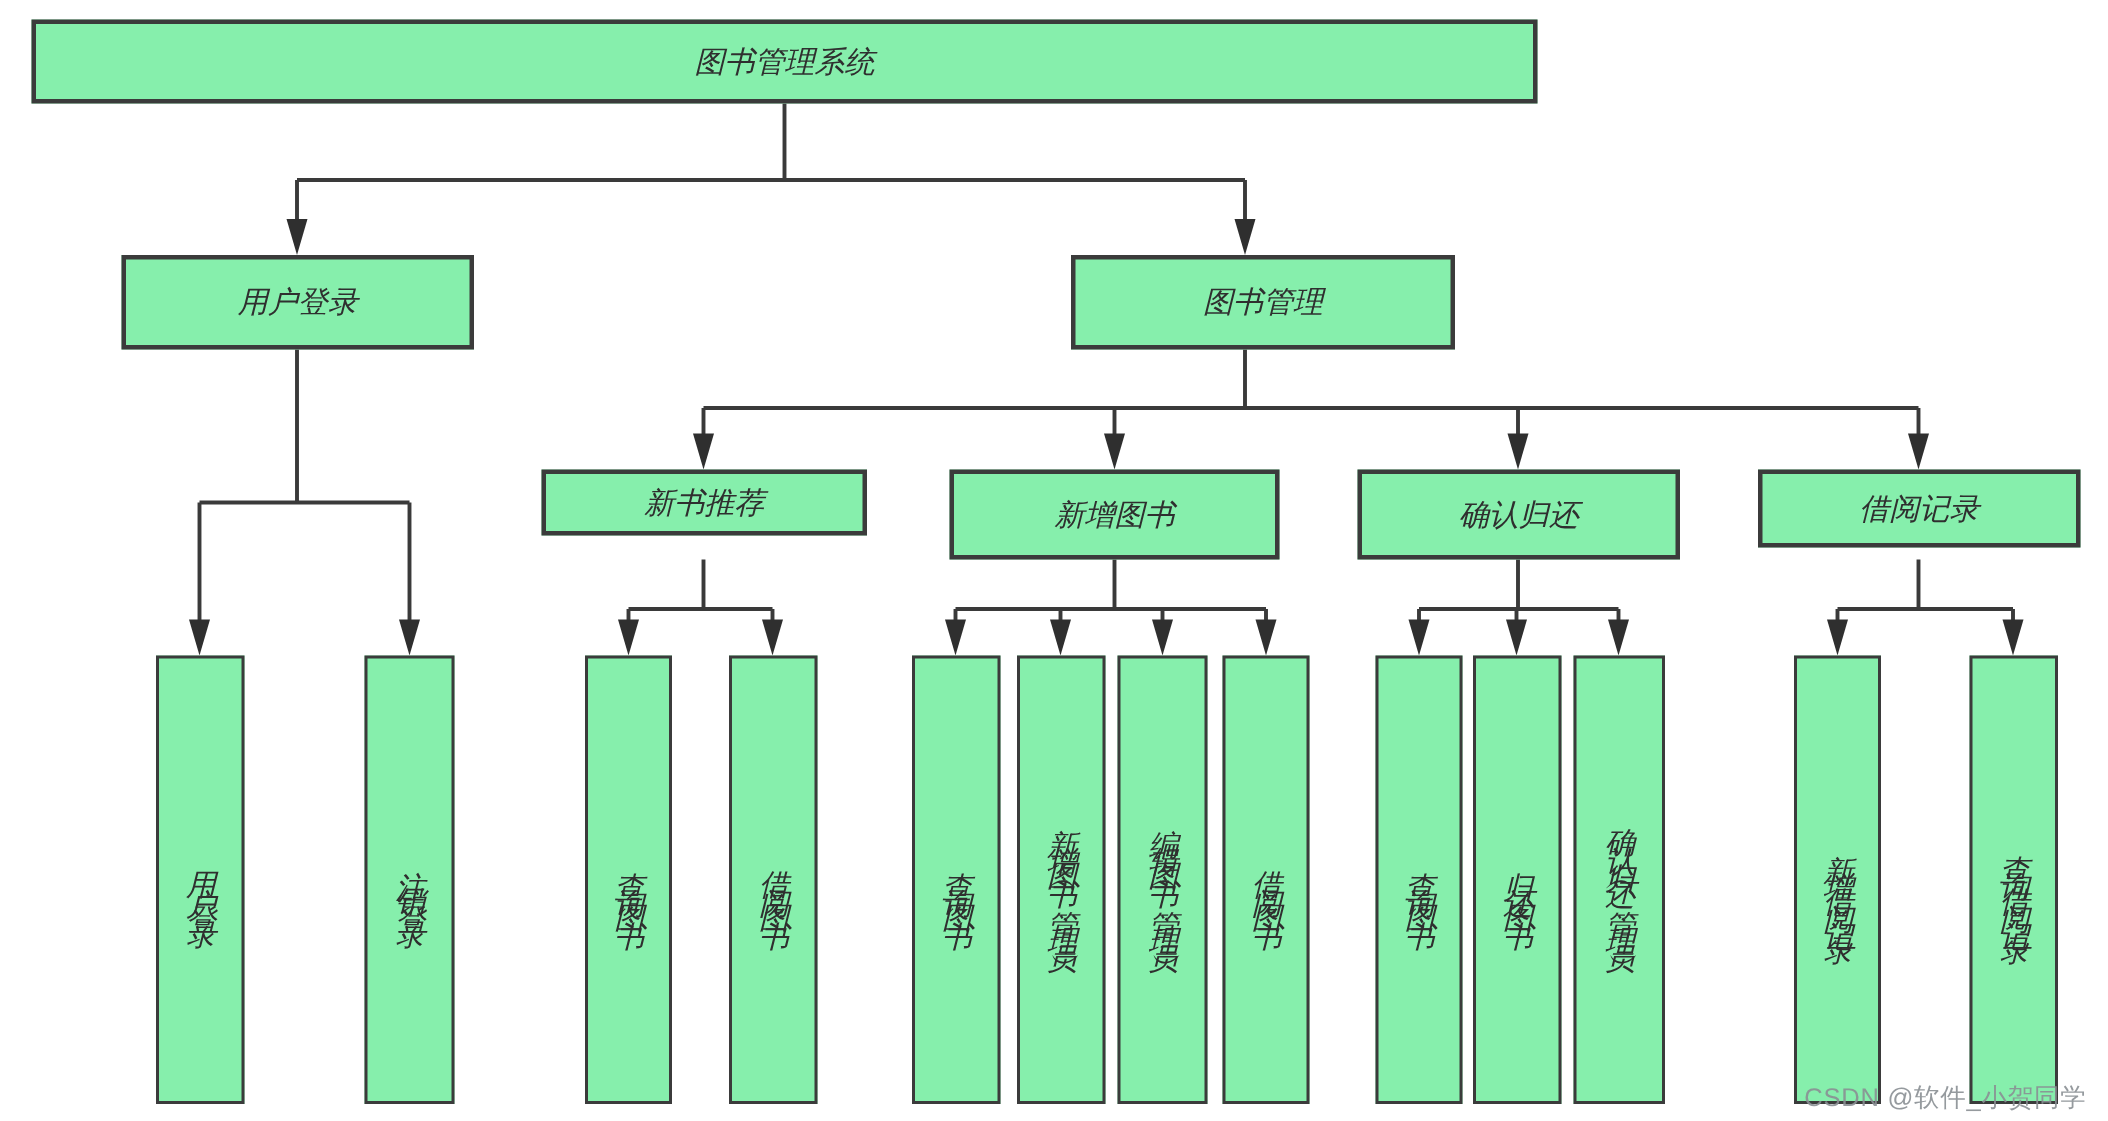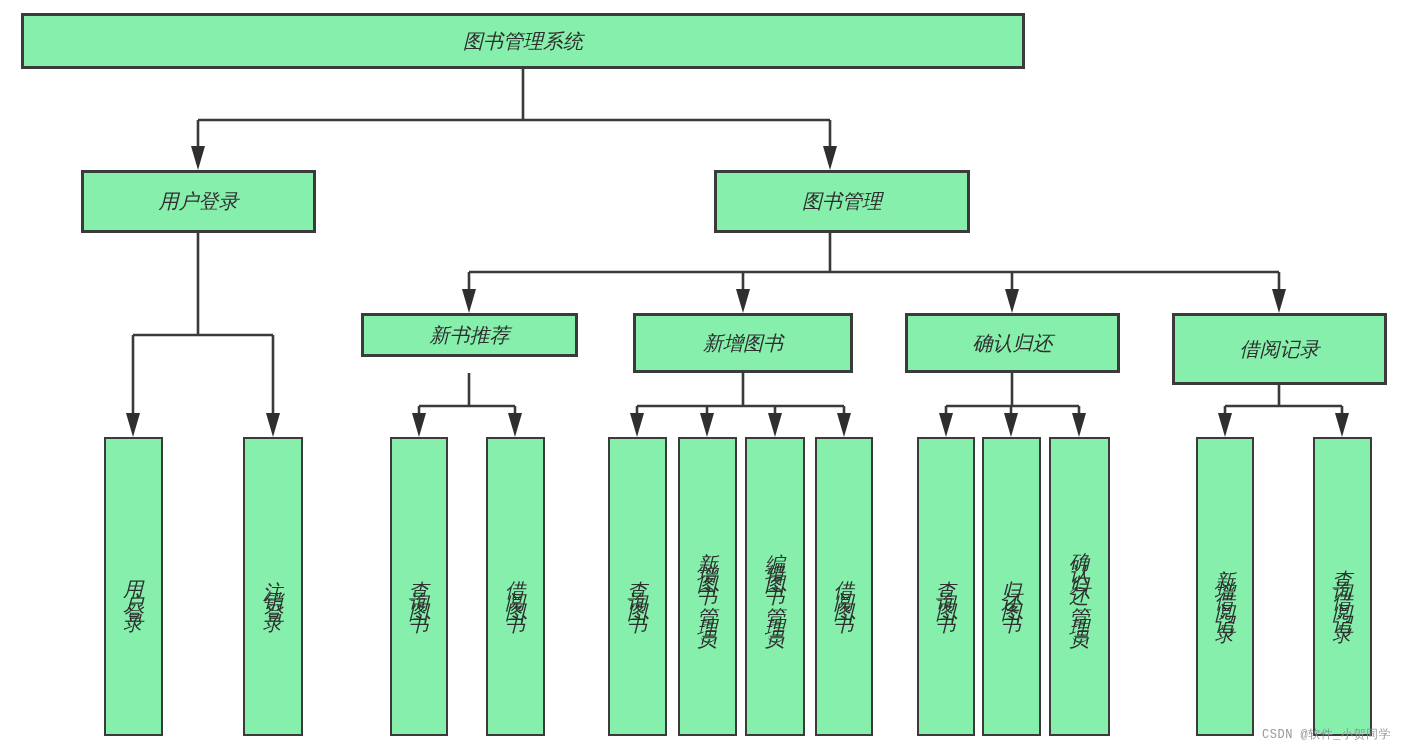--- a/index.html
+++ b/index.html
@@ -16,23 +16,22 @@
     display:flex; align-items:center; justify-content:center;
     color:#2f2f2f; font-size:20px; text-align:center;font-style:italic;
   }
   .node.leaf { border-width:2.5px; }
   .node.leaf .vtext {
     writing-mode:vertical-rl; text-orientation:mixed;
     letter-spacing:11px; line-height:1; font-size:20px;
   }
   .watermark {
     position:absolute; right:14px; bottom:4px;
-    font-size:12px; color:rgba(138,143,148,0.9); letter-spacing:0.5px;
+    font-size:17px; color:rgba(138,143,148,0.9); letter-spacing:0.5px;
     white-space:nowrap;
-    font-family:Liberation Mono, monospace;
   }
 </style>
 </head>
 <body>
 
 <div class="canvas">
 
   <svg class="wires" viewBox="0 0 1405 747" xmlns="http://www.w3.org/2000/svg">
     <g stroke="#3a3a3a" stroke-width="2.6" fill="none">
 
@@ -93,21 +92,21 @@
 
   <div class="node" style="left:361px;top:313px;width:217px;height:44px">
     <span>新书推荐</span>
   </div>
   <div class="node" style="left:633px;top:313px;width:220px;height:60px">
     <span>新增图书</span>
   </div>
   <div class="node" style="left:905px;top:313px;width:215px;height:60px">
     <span>确认归还</span>
   </div>
-  <div class="node" style="left:1172px;top:313px;width:215px;height:72px">
+  <div class="node" style="left:1172px;top:313px;width:215px;height:52px">
     <span>借阅记录</span>
   </div>
 
   <div class="node leaf" style="left:104px;top:437px;width:59px;height:299px">
     <span class="vtext">用户登录</span>
   </div>
   <div class="node leaf" style="left:243px;top:437px;width:60px;height:299px">
     <span class="vtext">注销登录</span>
   </div>
 

